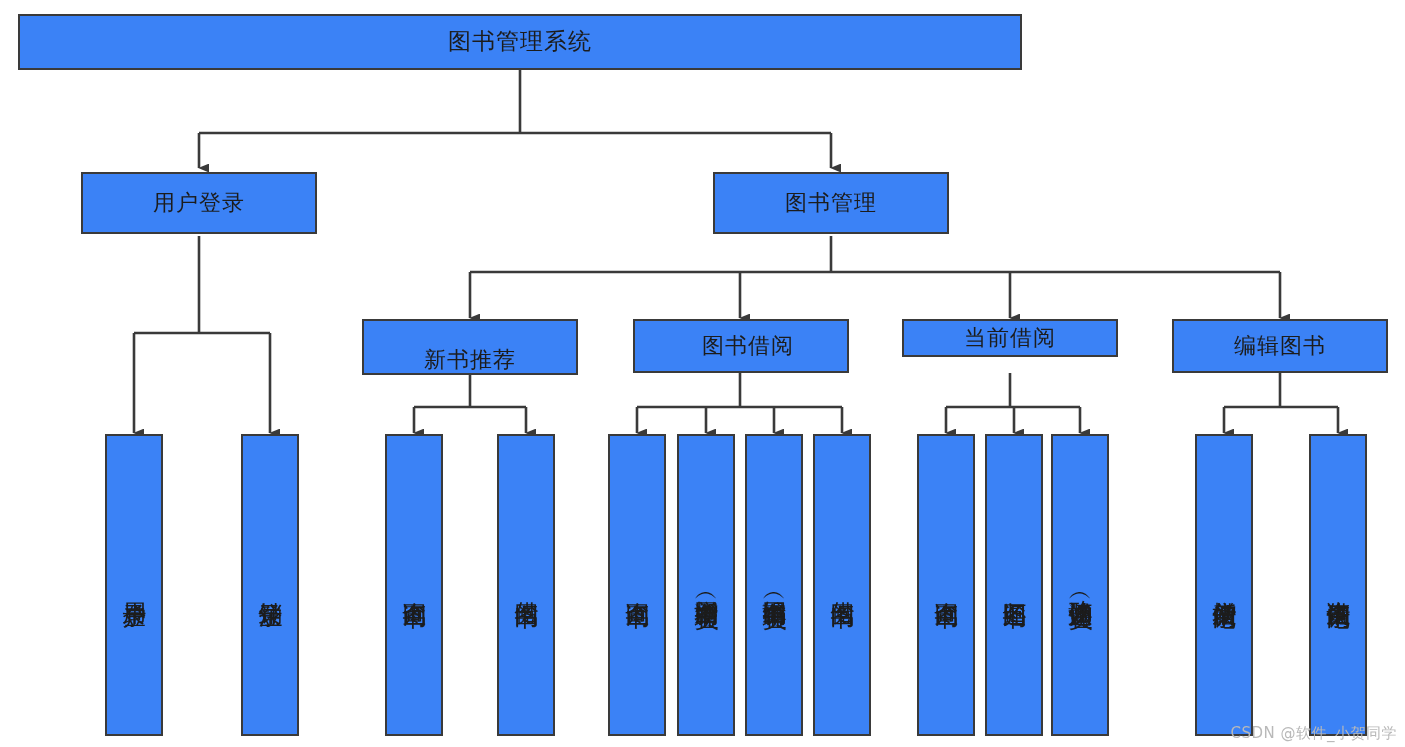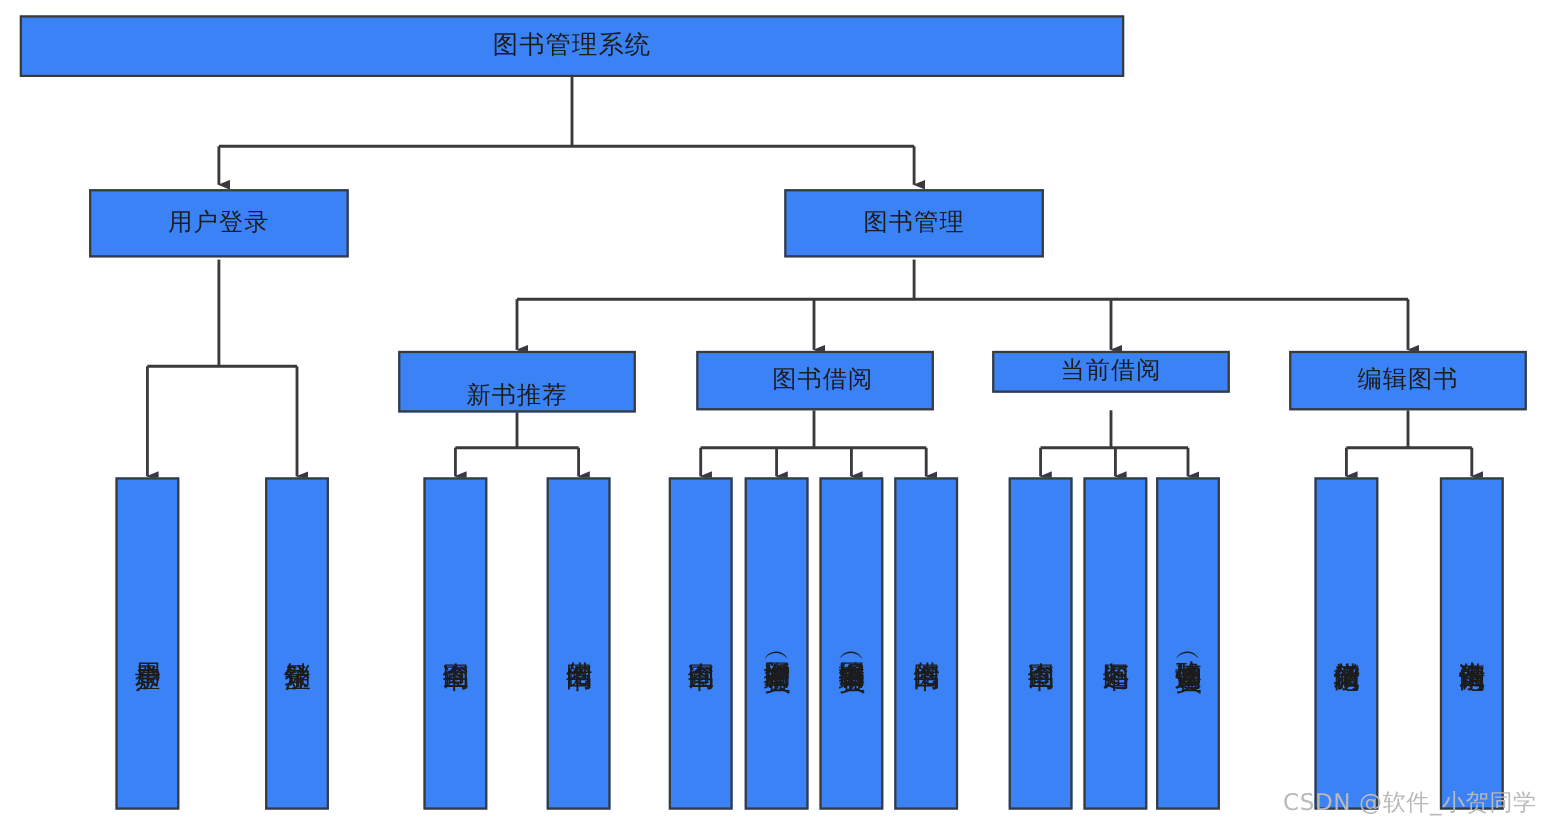--- a/index.html
+++ b/index.html
@@ -54,21 +54,21 @@
     line-height: 1.12;
     letter-spacing: 1px;
     white-space: nowrap;
     color: #1c1c1c;
     text-align: center;
   }
   .watermark {
     position: absolute;
     right: 8px;
     bottom: 4px;
-    font-size: 21px;
+    font-size: 15px;
     color: #b9b9b9;
     letter-spacing: 0.5px;
     white-space: nowrap;
   }
 </style>
 </head>
 <body>
 
 <div id="canvas">
 

